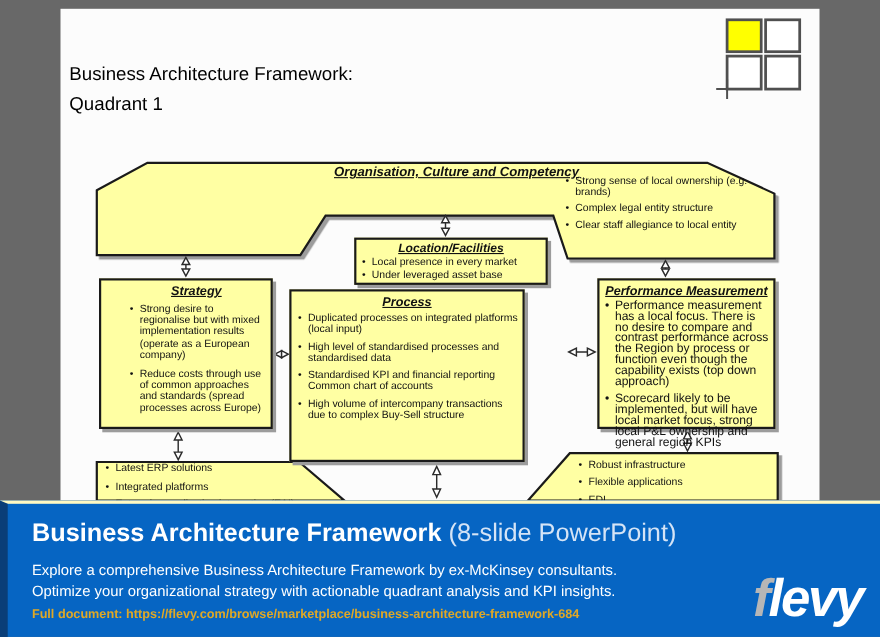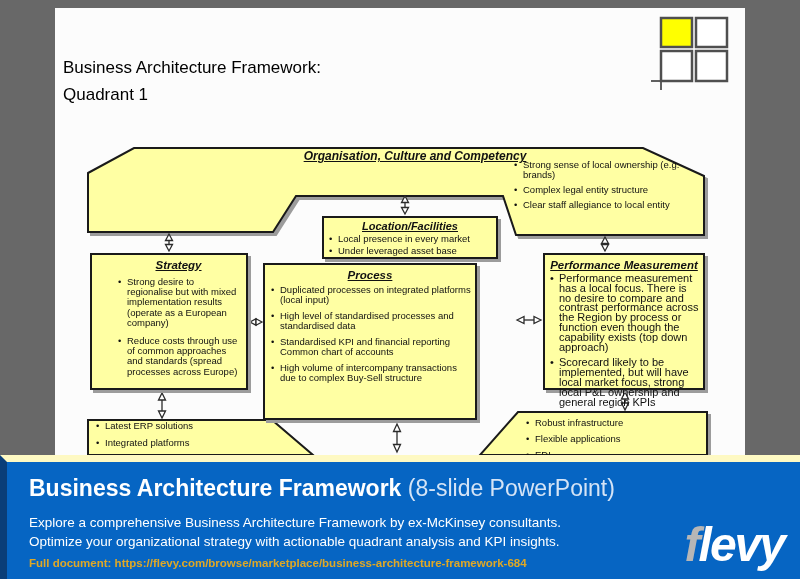--- a/index.html
+++ b/index.html
@@ -40,21 +40,21 @@
   .org-left  { left:44px;  top:153px; width:205px; font-size:9.5px; }
   .org-left li  { line-height:10px; margin-bottom:6px; }
   .org-right { left:458px; top:152px; width:196px; font-size:9.5px; }
   .org-right li { line-height:10px; margin-bottom:5px; }
   .tech-left  { left:40px;  top:412px; width:235px; font-size:9.5px; }
   .tech-left li  { line-height:11px; margin-bottom:5.5px; }
   .tech-right { left:470px; top:409px; width:200px; font-size:9.5px; }
   .tech-right li { line-height:11px; margin-bottom:5px; }
 
   
-  .footer { position:absolute; left:0; top:455px; width:800px; height:124px; background:#0665c3; border-top:7px solid #fef9c3; border-left:7px solid #0a3e78; }
+  .footer { position:absolute; left:0; top:455px; width:800px; height:124px; background:#0665c3; border-top:3px solid #fef9c3; border-left:7px solid #0a3e78; }
   .footer-title { position:absolute; left:22px; top:13px; font-size:23px; color:#ffffff; white-space:nowrap; }
   .footer-title .bold { font-weight:bold; }
   .footer-title .rest { color:#d5e4f6; }
   .footer-desc { position:absolute; left:22px; top:52px; font-size:13.5px; line-height:18.5px; color:#ffffff; }
   .footer-link { position:absolute; left:22px; top:95px; font-size:11.5px; font-weight:bold; color:#dfa826; cursor:pointer; }
   .logo { position:absolute; right:16px; bottom:10px; font-size:48px; font-weight:bold; font-style:italic; letter-spacing:-2px; color:#ffffff; line-height:1; }
   .logo .f { color:#b6b6b6; }
 </style>
 </head>
 <body>

